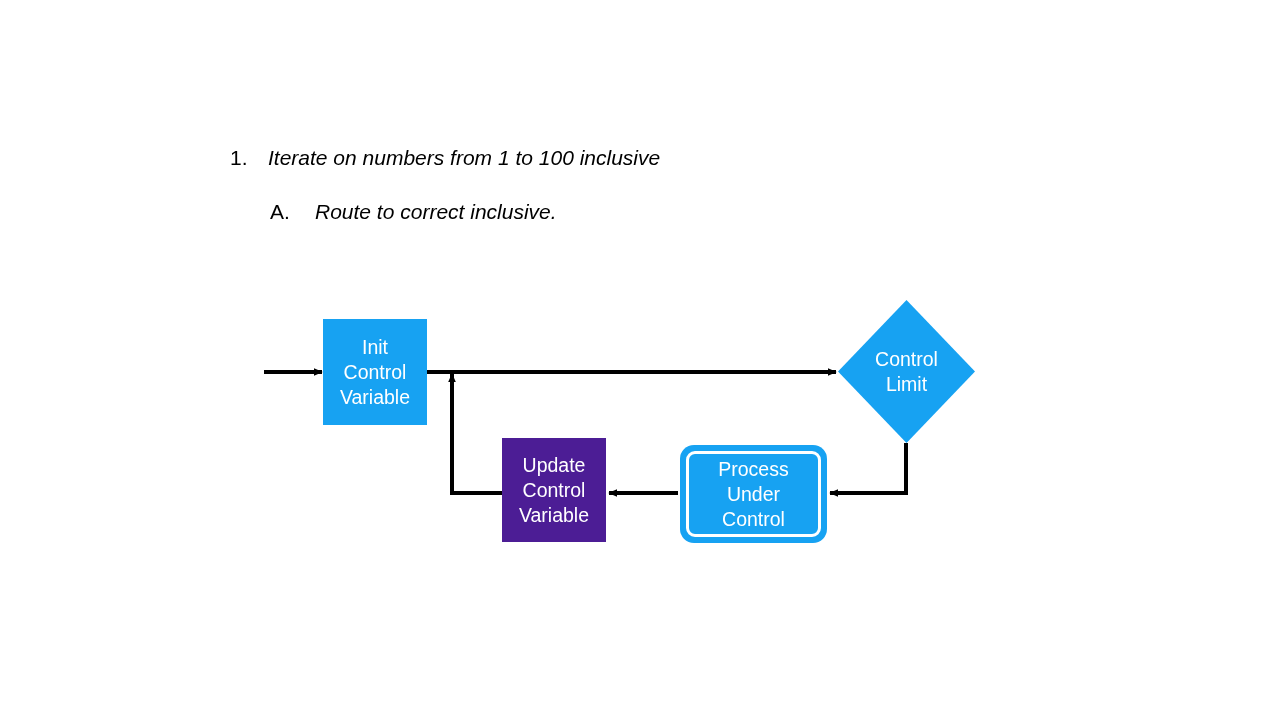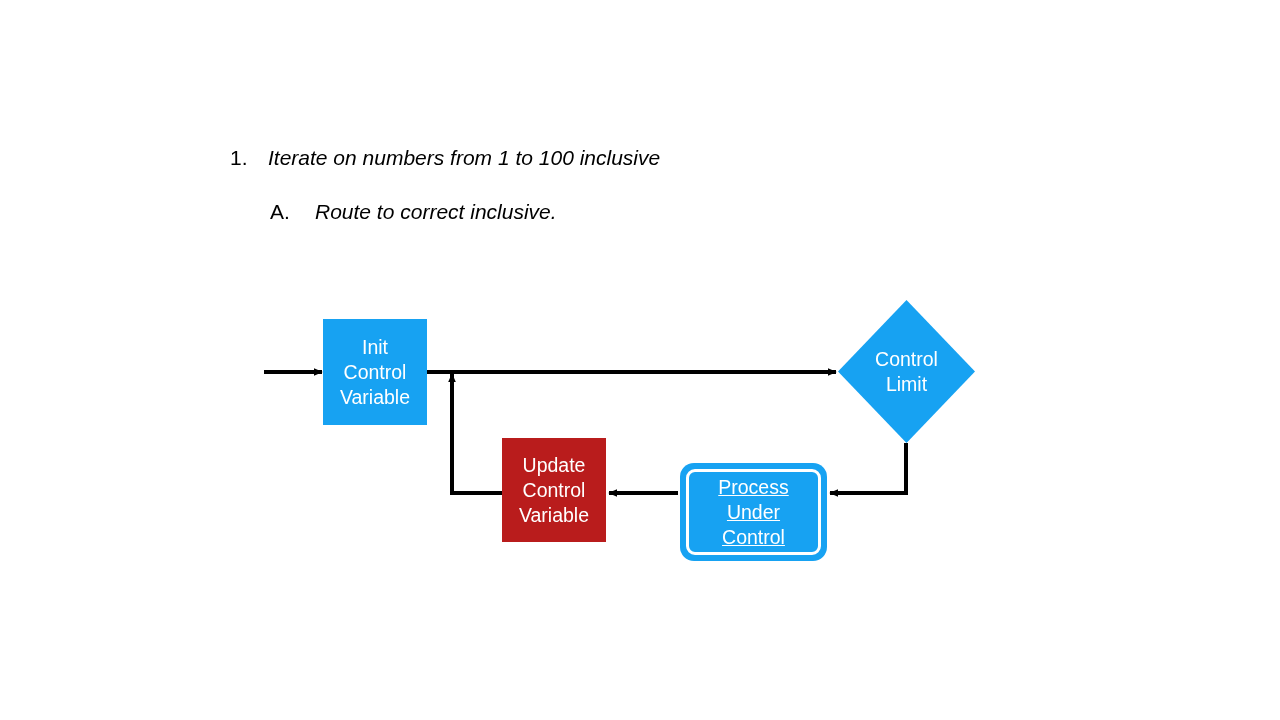--- a/index.html
+++ b/index.html
@@ -109,33 +109,32 @@
     height: 106px;
     background: #17a2f2;
   }
 
   
   #node-update {
     left: 502px;
     top: 438px;
     width: 104px;
     height: 104px;
-    background: #b91c1c;
+    background: #4c1d95;
   }
 
   
   #node-process {
     left: 680px;
-    top: 463px;
+    top: 445px;
     width: 147px;
     height: 98px;
     background: #17a2f2;
     border-radius: 14px;
     padding: 5px;
-    text-decoration: underline;
   }
   #node-process .inner-frame {
     position: absolute;
     left: 6px;
     top: 6px;
     right: 6px;
     bottom: 6px;
     border: 3px solid #ffffff;
     border-radius: 9px;
     box-sizing: border-box;

